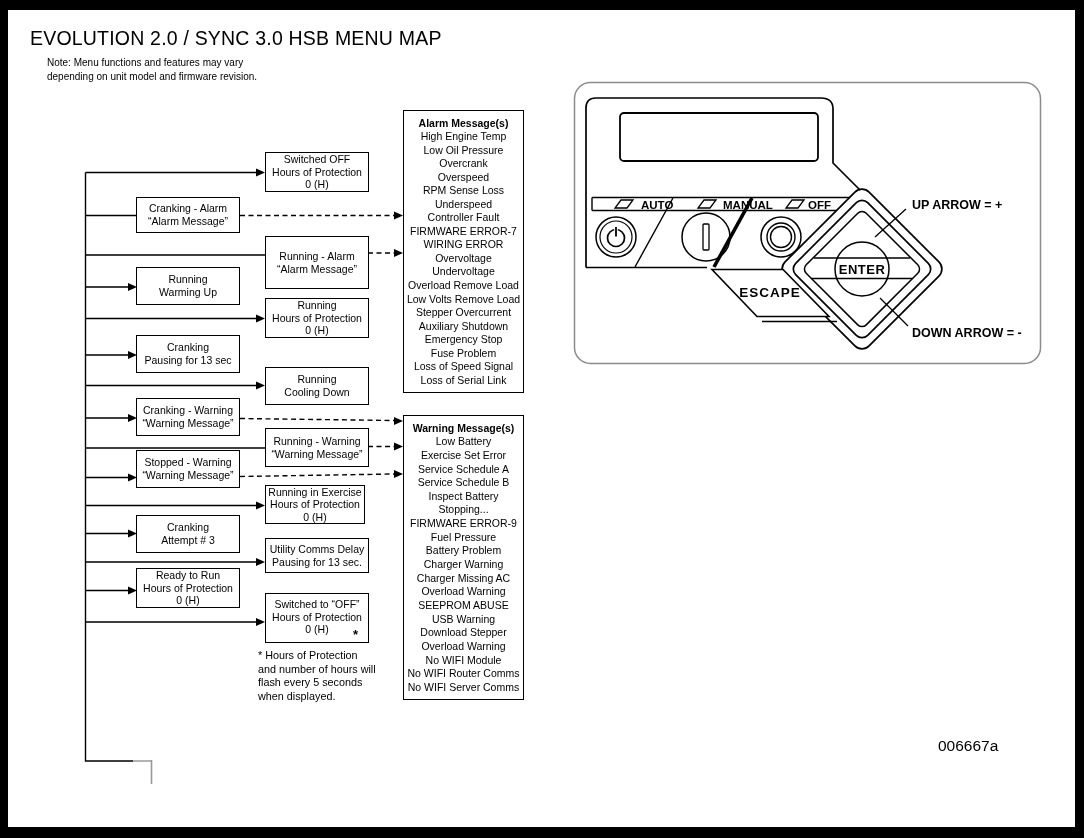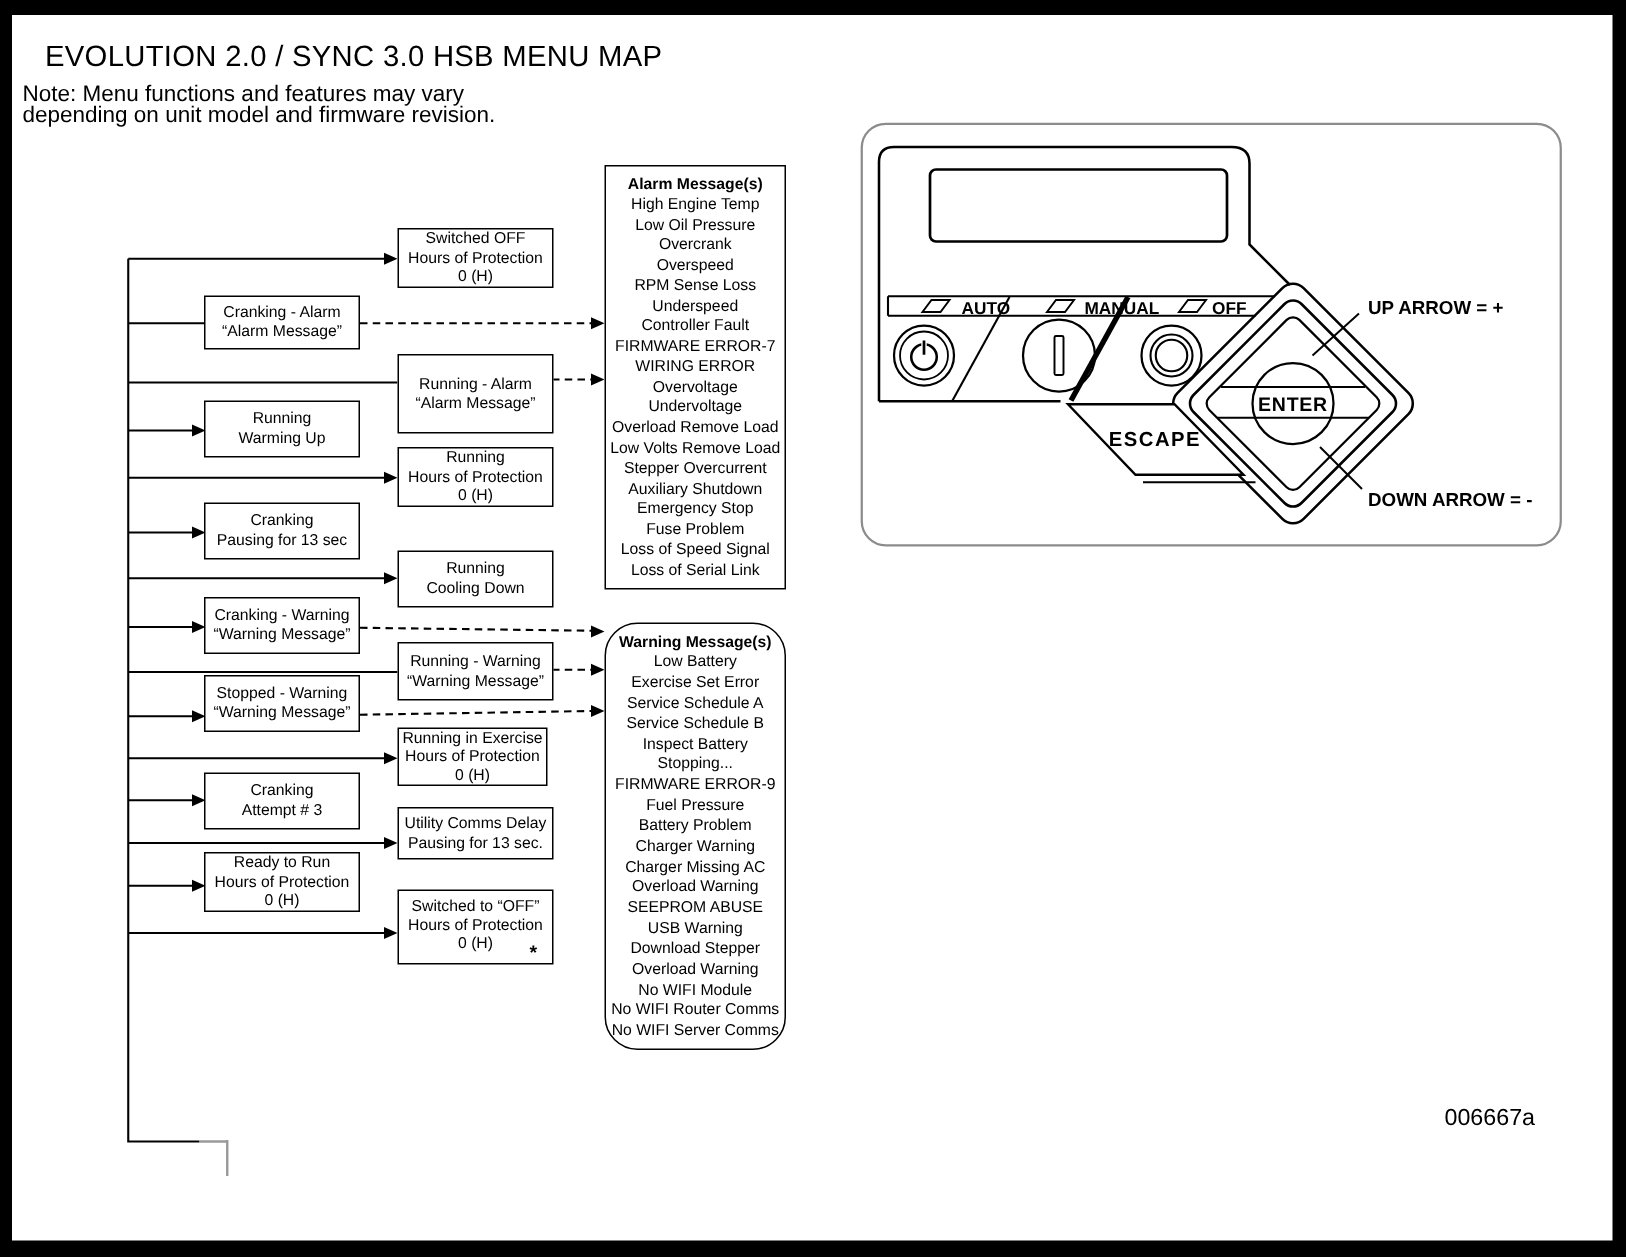--- a/index.html
+++ b/index.html
@@ -2,32 +2,32 @@
 <html><head>
 <meta charset="utf-8">
 <style>
   html,body{margin:0;padding:0;background:#000;}
   #stage{position:relative;width:1084px;height:838px;background:#fff;overflow:hidden;
          font-family:"Liberation Sans","DejaVu Sans",sans-serif;color:#000;}
   #frame{position:absolute;left:0;top:0;width:1084px;height:838px;box-sizing:border-box;
          border:solid #000;border-width:10px 9px 11px 8px;pointer-events:none;z-index:90;}
   .abs{position:absolute;}
   #page-title{left:30px;top:27px;font-size:19.5px;font-weight:normal;letter-spacing:.2px;}
-  #page-note{left:15px;top:56px;font-size:15px;line-height:13.5px;white-space:pre-line;}
-  #doc-number{left:963px;top:737px;font-size:15.5px;}
+  #page-note{left:47px;top:56px;font-size:10px;line-height:13.5px;white-space:pre-line;}
+  #doc-number{left:938px;top:737px;font-size:15.5px;}
   .fbox{position:absolute;box-sizing:border-box;border:1.6px solid #000;background:#fff;
         display:flex;flex-direction:column;align-items:center;justify-content:center;
         font-size:10.5px;line-height:12.6px;text-align:center;z-index:5;}
   .fbox .ast{position:absolute;right:10px;bottom:0px;font-size:13px;font-weight:bold;}
   .panel{position:absolute;box-sizing:border-box;border:1.7px solid #000;background:#fff;
          text-align:center;font-size:10.5px;padding-top:5px;z-index:5;}
   .panel .panel-title{font-weight:bold;}
   #alarm-panel{line-height:13.55px;}
   #alarm-panel .panel-title{line-height:14px;}
-  #warning-panel{line-height:13.65px;border-radius:22px;}
+  #warning-panel{line-height:13.65px;}
   #warning-panel .panel-title{line-height:14.2px;}
   #footnote{left:258px;top:649px;width:120px;font-size:10.8px;line-height:13.5px;}
   svg{position:absolute;}
   svg text{font-family:"Liberation Sans","DejaVu Sans",sans-serif;}
   #connector-svg{left:0;top:0;z-index:2;}
   #device-svg{left:571px;top:78px;z-index:3;}
 </style>
 </head>
 <body>
 
@@ -138,20 +138,21 @@
       <div>Utility Comms Delay</div>
       <div>Pausing for 13 sec.</div>
     </div>
   <div class="fbox" style="left:265px;top:593px;width:104px;height:50px;justify-content:flex-start;padding-top:4px">
     <span class="ast">*</span>
   <div>Switched to “OFF”</div>
       <div>Hours of Protection</div>
       <div>0 (H)</div>
     </div>
 
+  <div class="abs" id="footnote">* Hours of Protection and number of hours will flash every 5 seconds when displayed.</div>
 
   <div class="panel" id="alarm-panel" style="left:403px;top:110px;width:121px;height:283px">
     <div class="panel-title">Alarm Message(s)</div>
     <div class="panel-items">
         <div>High Engine Temp</div>
         <div>Low Oil Pressure</div>
         <div>Overcrank</div>
         <div>Overspeed</div>
         <div>RPM Sense Loss</div>
         <div>Underspeed</div>

